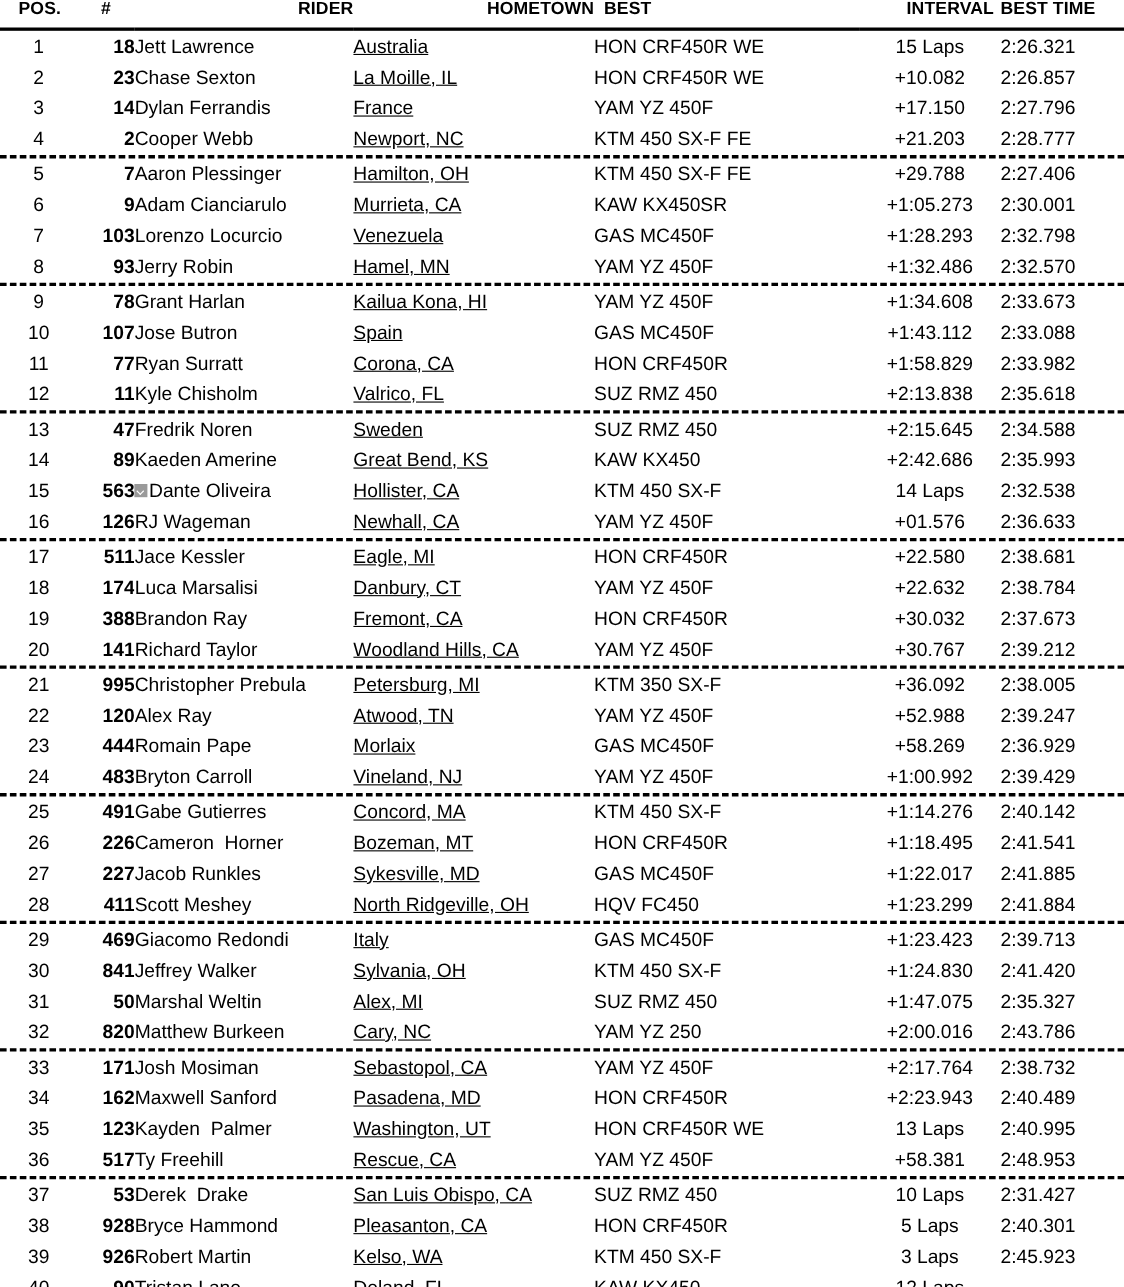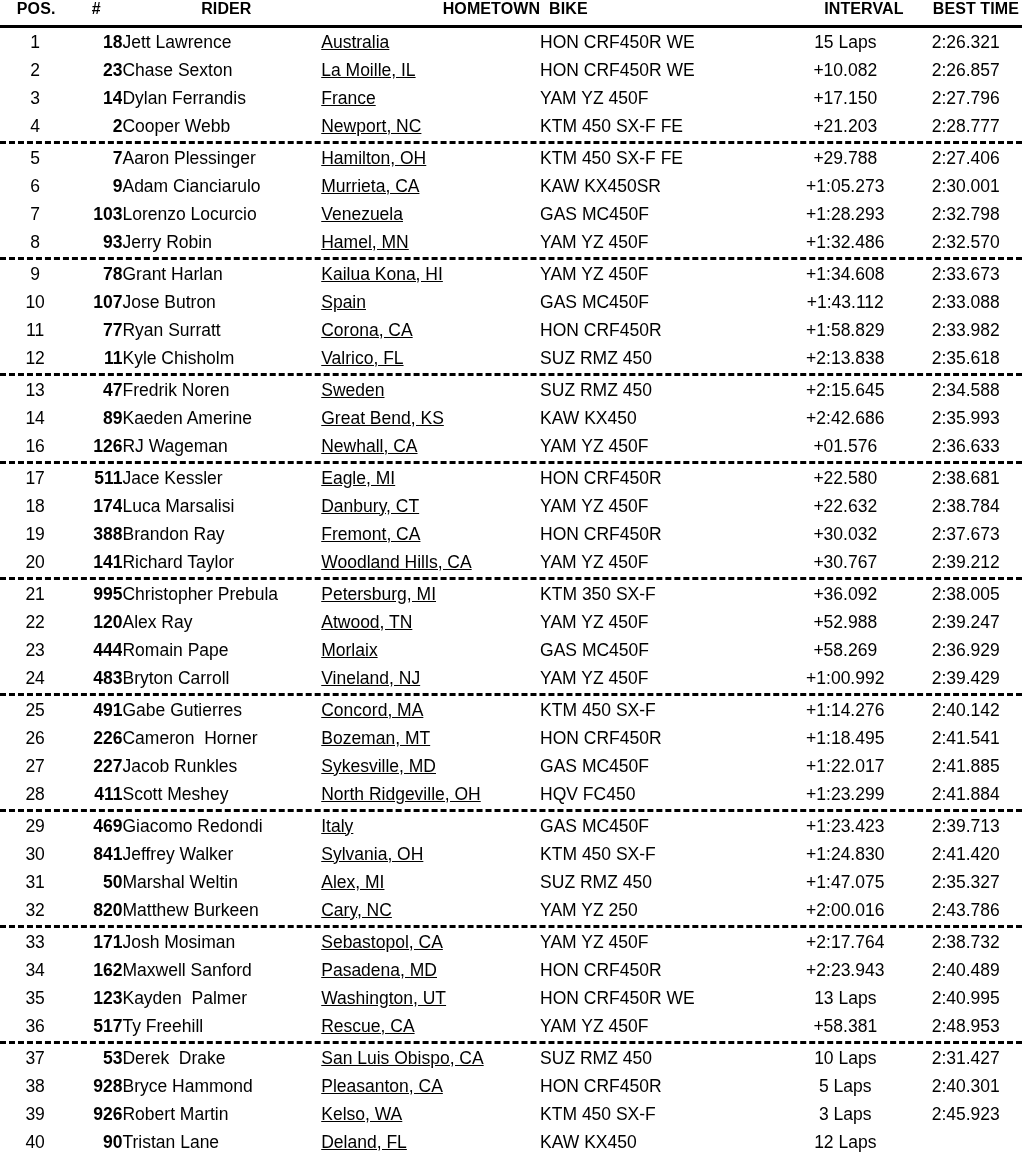--- a/index.html
+++ b/index.html
@@ -41,25 +41,25 @@
   thead th {
     font-weight: bold;
     font-size: 16px;
     letter-spacing: 0.1px;
     padding: 0 0 7px 0;
     vertical-align: bottom;
     white-space: nowrap;
   }
   th.h-pos      { text-align: center; padding-left: 2px; }
   th.h-num      { text-align: center; }
-  th.h-rider    { text-align: center; padding-left: 9px; }
+  th.h-rider    { text-align: right; padding-left: 9px; }
   th.h-hometown { text-align: right; padding-left: 8px; }
   th.h-bike     { text-align: left; padding-left: 9px; }
   th.h-interval { text-align: right; padding-right: 6px; }
-  th.h-best     { text-align: right; padding-right: 3px; }
+  th.h-best     { text-align: left; padding-right: 16px; }
 
   tr.header-rule td {
     padding: 0;
     height: 0;
     border-bottom: 3px solid #000000;
     line-height: 0;
     font-size: 0;
   }
 
   
@@ -69,21 +69,21 @@
     vertical-align: middle;
     white-space: pre;
     overflow: hidden;
   }
   td.d-pos      { text-align: center; padding-left: 2px; font-weight: normal; }
   td.d-num      { text-align: right;  font-weight: bold; padding-right: 3px; }
   td.d-rider    { text-align: left;   padding-left: 9px; margin-top: 48px; }
   td.d-hometown { text-align: left;   padding-left: 8px; text-decoration: underline; }
   td.d-bike     { text-align: left;   padding-left: 9px; margin-top: 36px; }
   td.d-interval { text-align: center;  padding-right: 6px; }
-  td.d-best     { text-align: center;  padding-right: 4px; }
+  td.d-best     { text-align: left;  padding-right: 4px; }
 
   
   tr.group-sep td {
     padding: 0;
     height: 4px;
     line-height: 0;
     font-size: 0;
   }
   tr.group-sep .dash-line {
     height: 0;
@@ -127,21 +127,21 @@
       <col class="c-bike">
       <col class="c-interval">
       <col class="c-best">
     </colgroup>
     <thead>
       <tr>
         <th class="h-pos">POS.</th>
         <th class="h-num">#</th>
         <th class="h-rider">RIDER</th>
         <th class="h-hometown">HOMETOWN</th>
-        <th class="h-bike">BIKE</th>
+        <th class="h-bike">BEST</th>
         <th class="h-interval">INTERVAL</th>
         <th class="h-best">BEST TIME</th>
       </tr>
       <tr class="header-rule">
         <td colspan="7"></td>
       </tr>
     </thead>
     <tbody id="results-body">
         <tr class="result-row">
           <td class="d-pos">1</td>
@@ -278,20 +278,29 @@
         <tr class="result-row">
           <td class="d-pos">14</td>
           <td class="d-num">89</td>
           <td class="d-rider">Kaeden Amerine</td>
           <td class="d-hometown">Great Bend, KS</td>
           <td class="d-bike">KAW KX450</td>
           <td class="d-interval">+2:42.686</td>
           <td class="d-best">2:35.993</td>
         </tr>
         <tr class="result-row">
+          <td class="d-pos">15</td>
+          <td class="d-num">563</td>
+          <td class="d-rider"><span class="inline-marker"></span><span>Dante Oliveira</span></td>
+          <td class="d-hometown">Hollister, CA</td>
+          <td class="d-bike">KTM 450 SX-F</td>
+          <td class="d-interval">14 Laps</td>
+          <td class="d-best">2:32.538</td>
+        </tr>
+        <tr class="result-row">
           <td class="d-pos">16</td>
           <td class="d-num">126</td>
           <td class="d-rider">RJ Wageman</td>
           <td class="d-hometown">Newhall, CA</td>
           <td class="d-bike">YAM YZ 450F</td>
           <td class="d-interval">+01.576</td>
           <td class="d-best">2:36.633</td>
         </tr>
         <tr class="group-sep">
           <td colspan="7">

